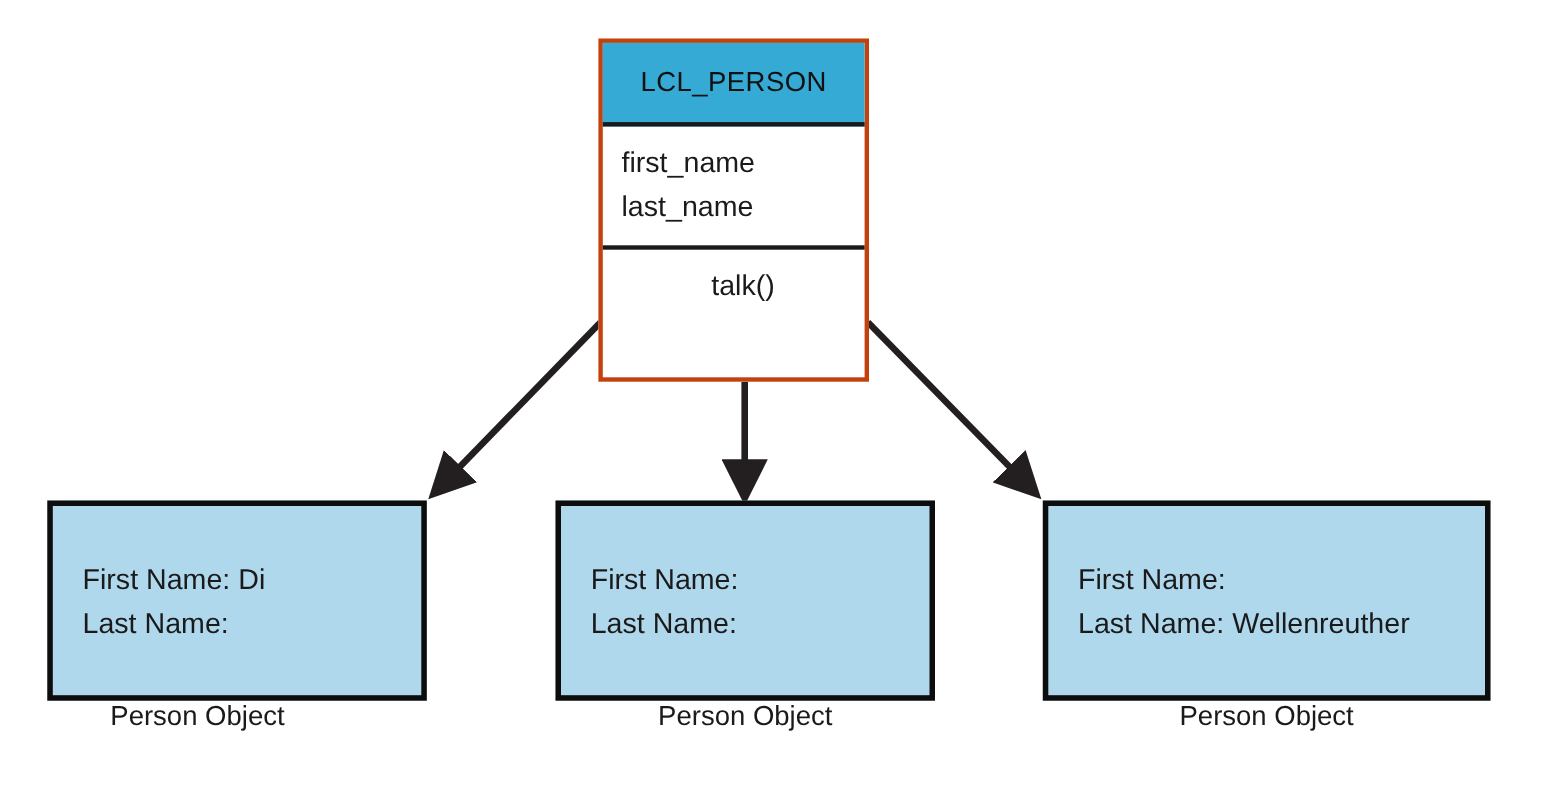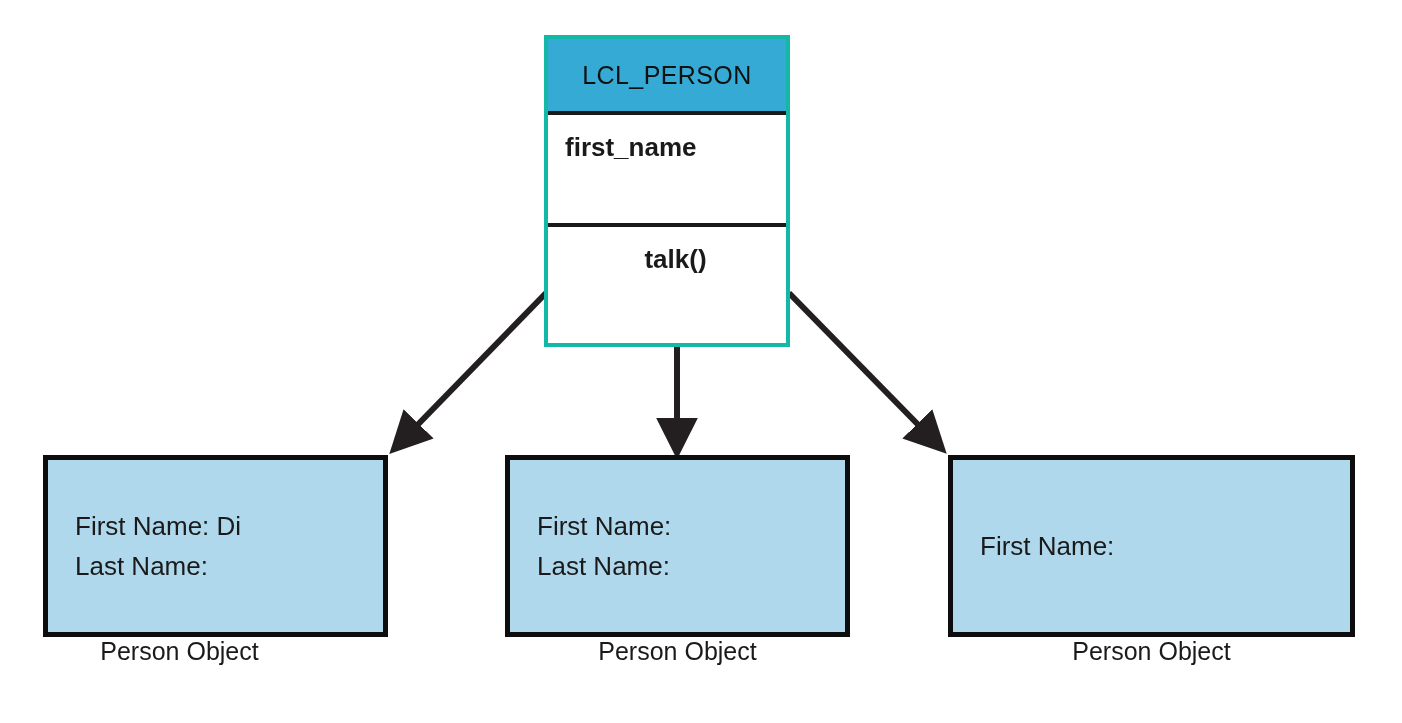--- a/index.html
+++ b/index.html
@@ -29,41 +29,40 @@
     pointer-events: none;
   }
 
   
   .class-box {
     position: absolute;
     left: 544px;
     top: 35px;
     width: 246px;
     box-sizing: border-box;
-    border: 4px solid #14b8a6;
+    border: 4px solid #c2410c;
     background: #ffffff;
   }
   .class-header {
     height: 76px;
     box-sizing: border-box;
     display: flex;
     align-items: center;
     justify-content: center;
     border-bottom: 4px solid #1a1a1a;
   }
   .class-title {
     font-size: 25px;
     letter-spacing: 0.4px;
     color: #111111;
     white-space: nowrap;
   }
   .class-compartment {
     box-sizing: border-box;
     padding: 12px 0 14px 17px;
-    font-weight: bold;
   }
   .class-compartment.attributes {
     height: 112px;
     border-bottom: 4px solid #1a1a1a;
   }
   .class-compartment.methods {
     height: 116px;
     text-align: center;
   }
   .member-line {
@@ -132,20 +131,21 @@
       <line x1="789" y1="293" x2="940" y2="447" stroke="#231f20" stroke-width="6" marker-end="url(#arrowhead)"></line>
     </g>
   </svg>
 
   <div class="class-box">
     <div class="class-header" style="background:#35aad4;">
       <span class="class-title">LCL_PERSON</span>
     </div>
     <div class="class-compartment attributes">
       <div class="member-line">first_name</div>
+      <div class="member-line">last_name</div>
     </div>
     <div class="class-compartment methods">
       <div class="member-line">talk()</div>
     </div>
   </div>
 
   <div class="object-group" id="object-group-1">
     <div class="object-box" style="background:#afd8ec;">
       <div class="object-line">First Name: Di</div>
       <div class="object-line">Last Name:</div>
@@ -157,17 +157,18 @@
     <div class="object-box" style="background:#afd8ec;">
       <div class="object-line">First Name:</div>
       <div class="object-line">Last Name:</div>
     </div>
     <div class="object-caption">Person Object</div>
   </div>
 
   <div class="object-group" id="object-group-3">
     <div class="object-box" style="background:#afd8ec;">
       <div class="object-line">First Name:</div>
+      <div class="object-line">Last Name: Wellenreuther</div>
     </div>
     <div class="object-caption">Person Object</div>
   </div>
 
 </div>
 
 </body></html>

